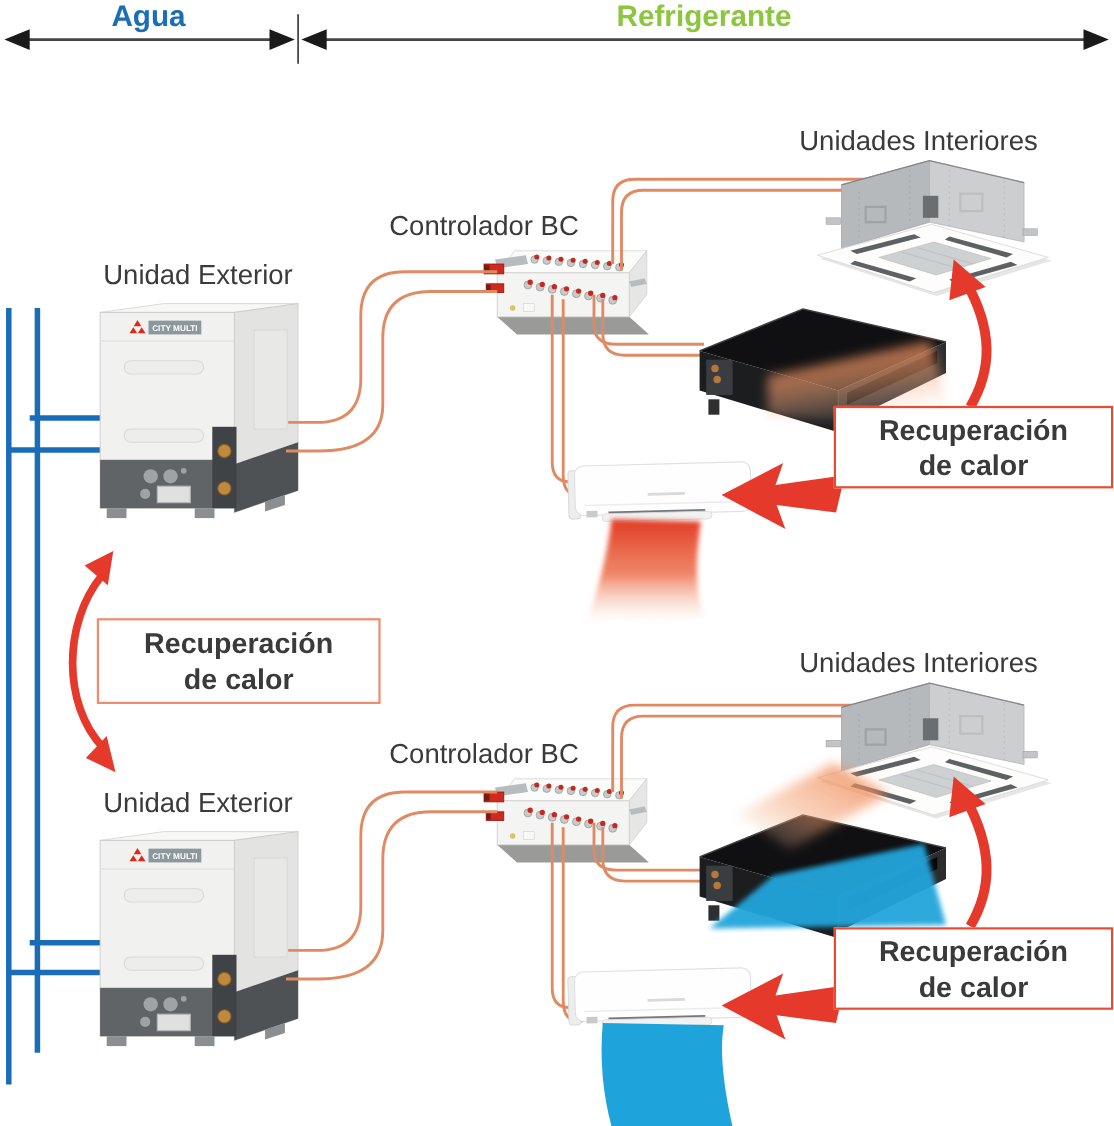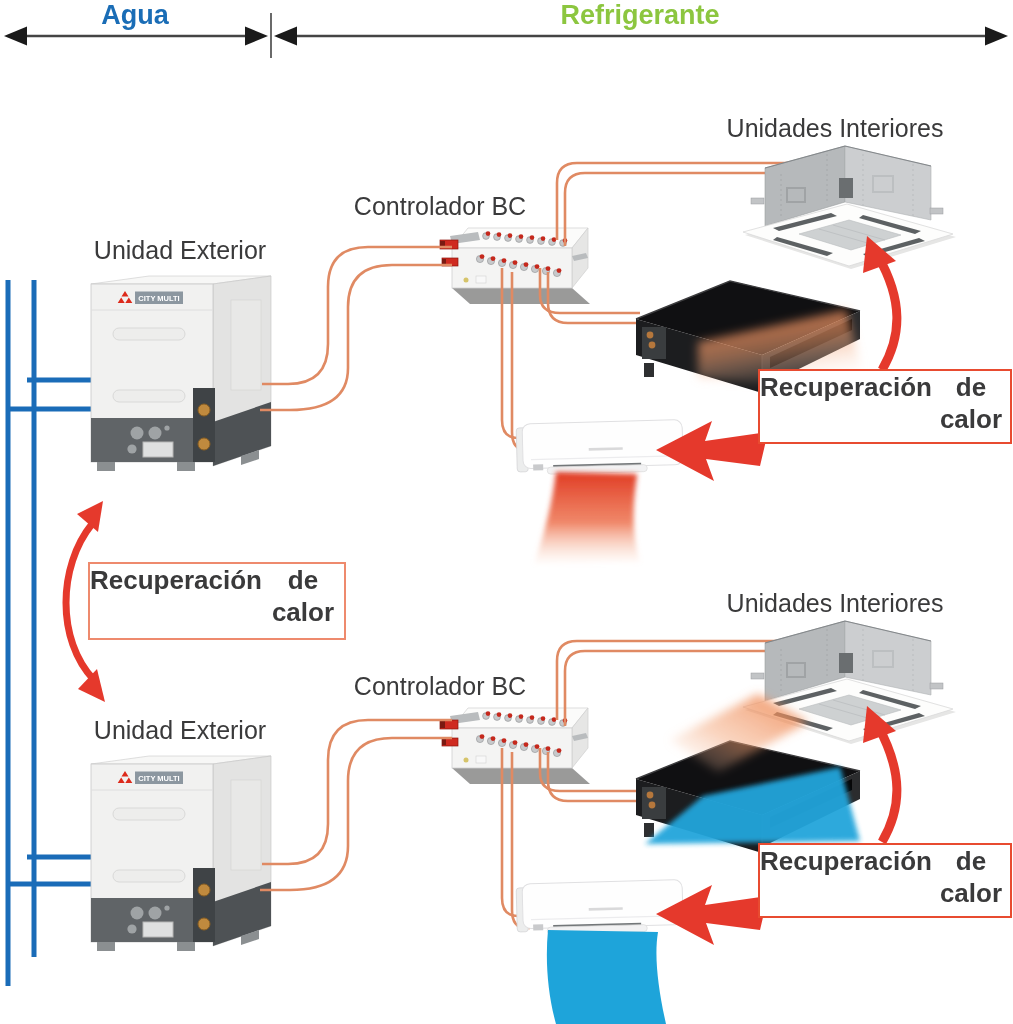--- a/index.html
+++ b/index.html
@@ -3,21 +3,21 @@
 <meta charset="utf-8">
 <style>
   html,body{margin:0;padding:0;background:#ffffff;}
   #stage{position:relative;width:1013px;height:1024px;background:#ffffff;overflow:hidden;
          font-family:"Liberation Sans",sans-serif;}
   #art{position:absolute;left:0;top:0;}
   .hdr{position:absolute;top:0;font-weight:700;font-size:27px;text-align:center;letter-spacing:0;}
   .lbl{position:absolute;font-weight:400;font-size:25px;color:#3a3a3b;text-align:center;white-space:nowrap;}
   .recovery-box{position:absolute;background:#ffffff;text-align:center;
                 font-weight:700;font-size:26px;line-height:32px;color:#3a3a3b;
-                display:flex;flex-direction:row;justify-content:center;}
+                display:flex;flex-direction:column;justify-content:center;}
   .rb-strong{border:2px solid #e84b30;}
   .rb-light{border:2px solid #ee8a6d;}
 </style>
 </head>
 <body>
 
 <div id="stage">
 
 <svg id="art" width="1013" height="1024" viewBox="0 0 1013 1024">
   <defs>

